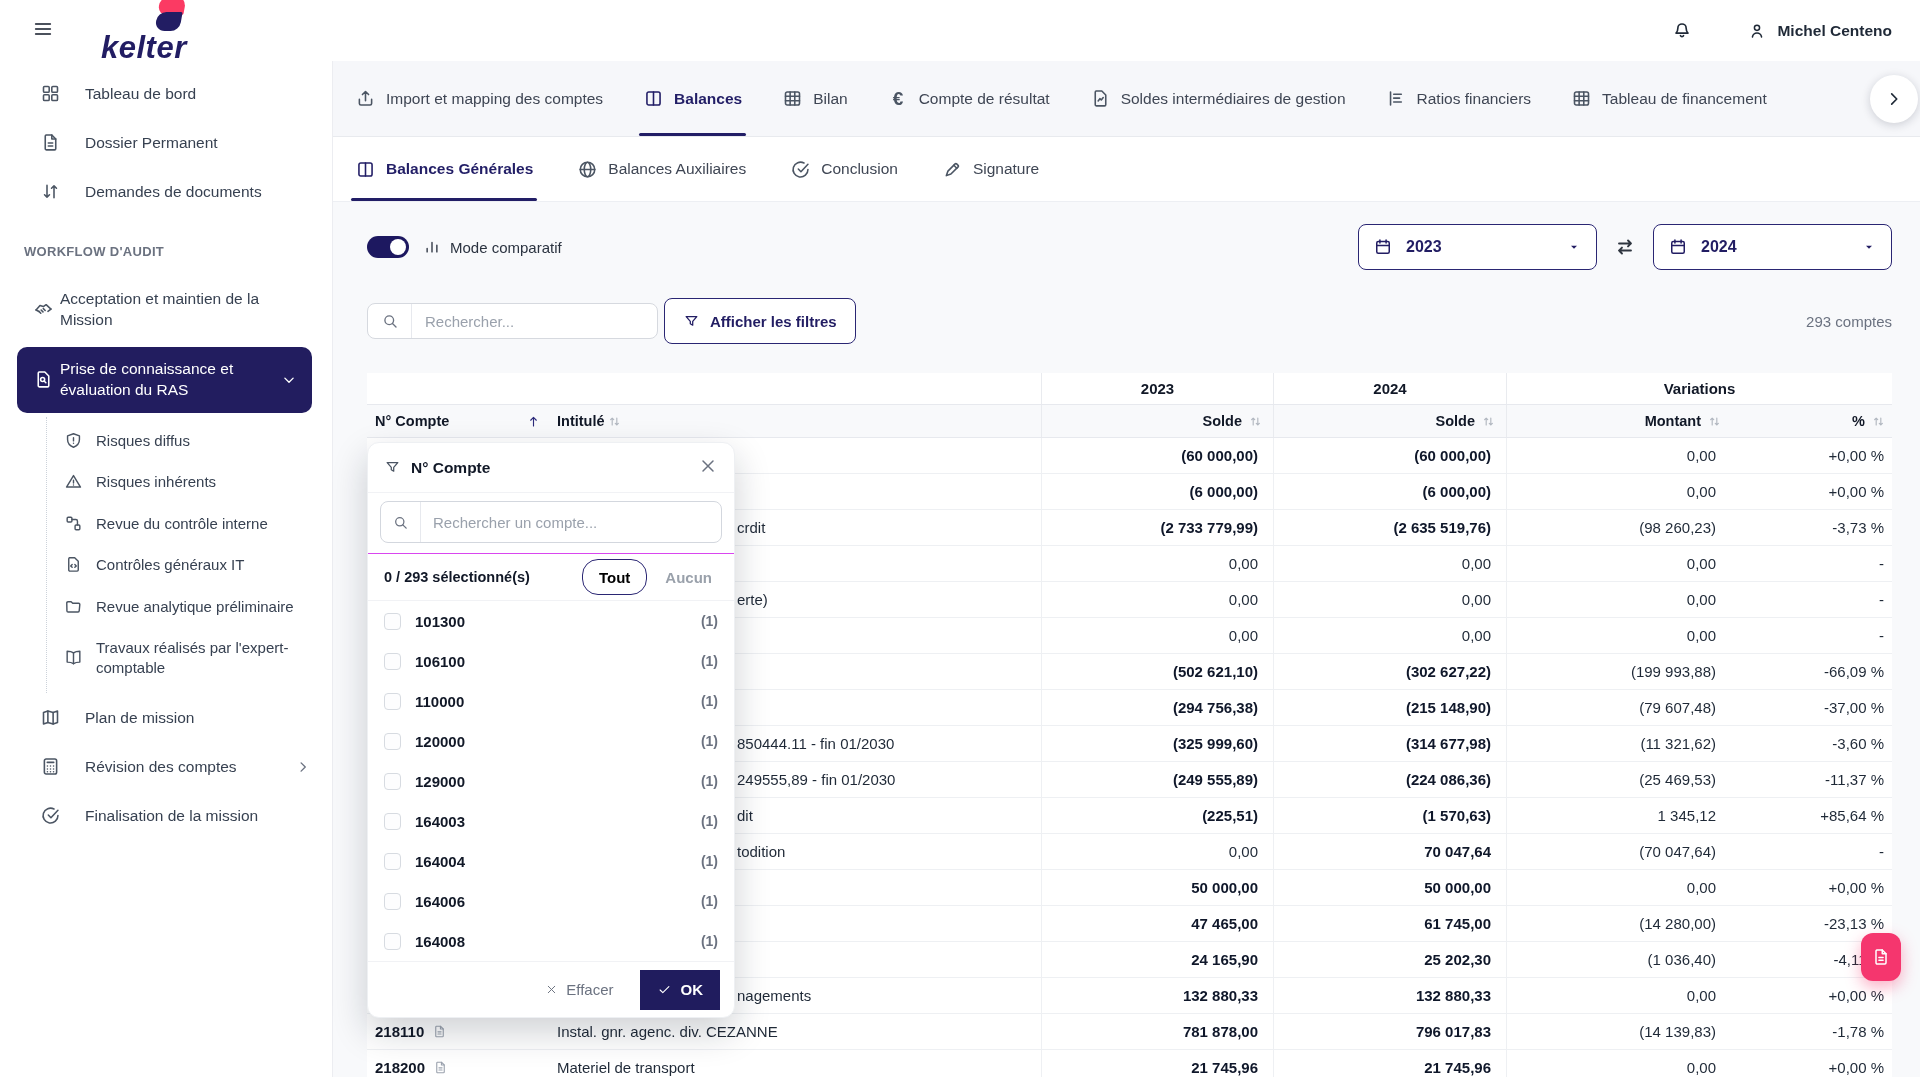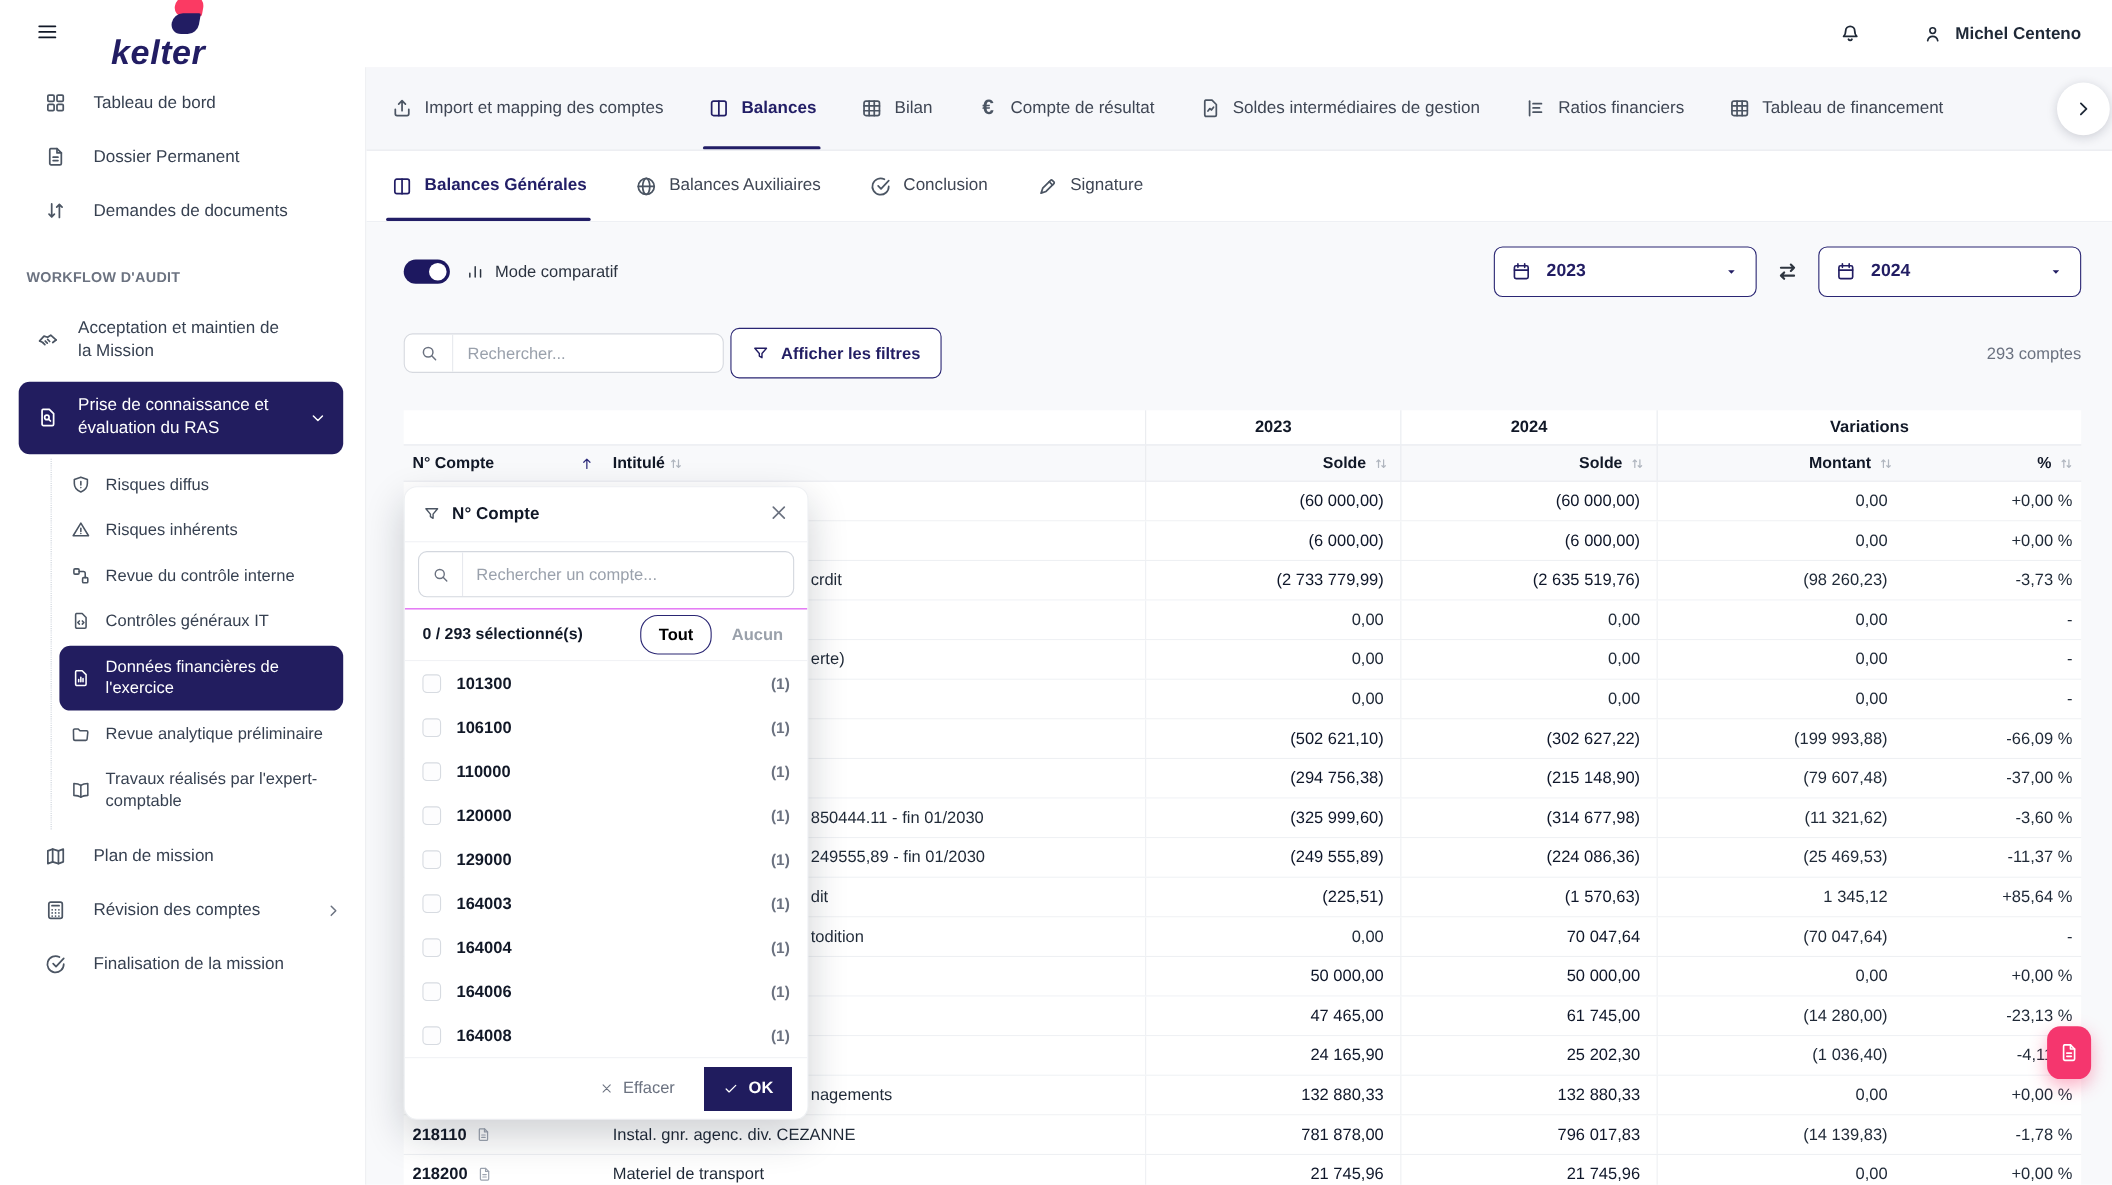--- a/index.html
+++ b/index.html
@@ -30,21 +30,21 @@
   .user-name{font-size:15.5px;font-weight:600;color:#1f2937;}
 
   
   .sidebar{position:absolute;left:0;top:61px;width:333px;bottom:0;background:#fff;
     border-right:1px solid #ecedf1;overflow:hidden;padding-top:8px;z-index:20;}
   .side-item{display:flex;align-items:center;gap:24px;padding:14px 20px 14px 40px;
     font-size:15.5px;color:#374151;cursor:pointer;}
   .side-item .ic{color:#4b5563;}
   .side-item .chev{margin-left:auto;color:#6b7280;width:18px;height:18px;}
   .side-section{padding:28px 20px 14px 24px;font-size:13px;font-weight:700;color:#6b7280;letter-spacing:.3px;}
-  .wf{margin:4px 20px 4px 17px;padding:12px 14px 12px 16px;border-radius:10px;gap:17px;}
+  .wf{margin:4px 20px 4px 17px;padding:12px 14px 12px 16px;border-radius:10px;gap:6px;}
   .wf .side-label{flex:1;line-height:1.35;}
   .wf.active{background:#221d5f;color:#fff;}
   .wf.active .ic,.wf.active .chev{color:#fff;}
   .sub-list{margin-left:46px;border-left:1.5px dotted #ccd2da;padding:2px 0 4px;}
   .sub-item{display:flex;align-items:center;gap:13px;padding:10px 10px;margin:2px 20px 2px 7px;
     border-radius:10px;font-size:15px;color:#374151;line-height:1.3;cursor:pointer;}
   .sub-item .ic{color:#4b5563;}
   .sub-item.active{background:#221d5f;color:#fff;}
   .sub-item.active .ic{color:#fff;}
 
@@ -118,21 +118,21 @@
   .td{display:flex;align-items:center;}
   .td-compte{width:178px;padding-left:8px;gap:8px;font-weight:700;color:#111827;}
   .td-compte .doc-ic{display:none;color:#9ca3af;}
   .td-compte .doc-ic.show{display:inline-flex;}
   .td-int{width:496px;padding-left:12px;overflow:hidden;white-space:nowrap;color:#1f2937;}
   .frag{padding-left:180px;display:inline-block;}
   .td-s23{width:232px;justify-content:flex-end;padding-right:15px;border-left:1px solid #eef0f3;}
   .td-s24{width:233px;justify-content:flex-end;padding-right:15px;border-left:1px solid #eef0f3;}
   .td-m{width:224px;justify-content:flex-end;padding-right:14px;border-left:1px solid #eef0f3;color:#1f2937;}
   .td-p{width:162px;justify-content:flex-end;padding-right:8px;color:#1f2937;}
-  .strong{font-weight:400;color:#0f172a;}
+  .strong{font-weight:700;color:#0f172a;}
 
   
   .popup{position:absolute;left:367px;top:442px;width:368px;background:#fff;border-radius:12px;
     box-shadow:0 14px 36px rgba(15,23,42,.2);border:1px solid #eef0f3;z-index:50;overflow:hidden;}
   .pop-head{display:flex;align-items:center;height:50px;padding:0 16px;gap:10px;border-bottom:1px solid #f1f2f5;}
   .pop-head .funnel{color:#4b5563;}
   .pop-title{font-size:15.5px;font-weight:700;color:#111827;flex:1;}
   .pop-close{background:none;border:none;color:#6b7280;padding:0;}
   .pop-search{padding:8px 12px 10px;}
   .pbox{height:42px;border:1px solid #d3d7de;border-radius:8px;display:flex;align-items:center;overflow:hidden;}
@@ -297,29 +297,20 @@
       <div class="sub-item">
         <span class="ic ic19">
           <svg viewBox="0 0 24 24" fill="none" stroke="currentColor" stroke-width="1.8" stroke-linecap="round" stroke-linejoin="round">
             <path d="M7 3.5h6.5L18 8v11a1.4 1.4 0 0 1-1.4 1.4H7.4A1.4 1.4 0 0 1 6 19V4.9A1.4 1.4 0 0 1 7 3.5z"></path>
             <path d="M10.3 12l-1.8 1.8 1.8 1.8M13.7 12l1.8 1.8-1.8 1.8"></path>
           </svg>
         </span>
         <span class="side-label">Contrôles généraux IT</span>
       </div>
 
-      <div class="sub-item active">
-        <span class="ic ic19">
-          <svg viewBox="0 0 24 24" fill="none" stroke="currentColor" stroke-width="1.8" stroke-linecap="round" stroke-linejoin="round">
-            <path d="M7 3.5h6.5L18 8v11a1.4 1.4 0 0 1-1.4 1.4H7.4A1.4 1.4 0 0 1 6 19V4.9A1.4 1.4 0 0 1 7 3.5z"></path>
-            <path d="M9.5 16v-2.5M12 16v-5M14.5 16v-3.5"></path>
-          </svg>
-        </span>
-        <span class="side-label">Données financières de l'exercice</span>
-      </div>
 
       <div class="sub-item">
         <span class="ic ic19">
           <svg viewBox="0 0 24 24" fill="none" stroke="currentColor" stroke-width="1.8" stroke-linecap="round" stroke-linejoin="round">
             <path d="M3.5 7.5A1.5 1.5 0 0 1 5 6h4l2 2h7.5A1.5 1.5 0 0 1 20 9.5l-.8 8A1.5 1.5 0 0 1 17.7 19H5.2a1.5 1.5 0 0 1-1.5-1.4z"></path>
           </svg>
         </span>
         <span class="side-label">Revue analytique préliminaire</span>
       </div>
 

